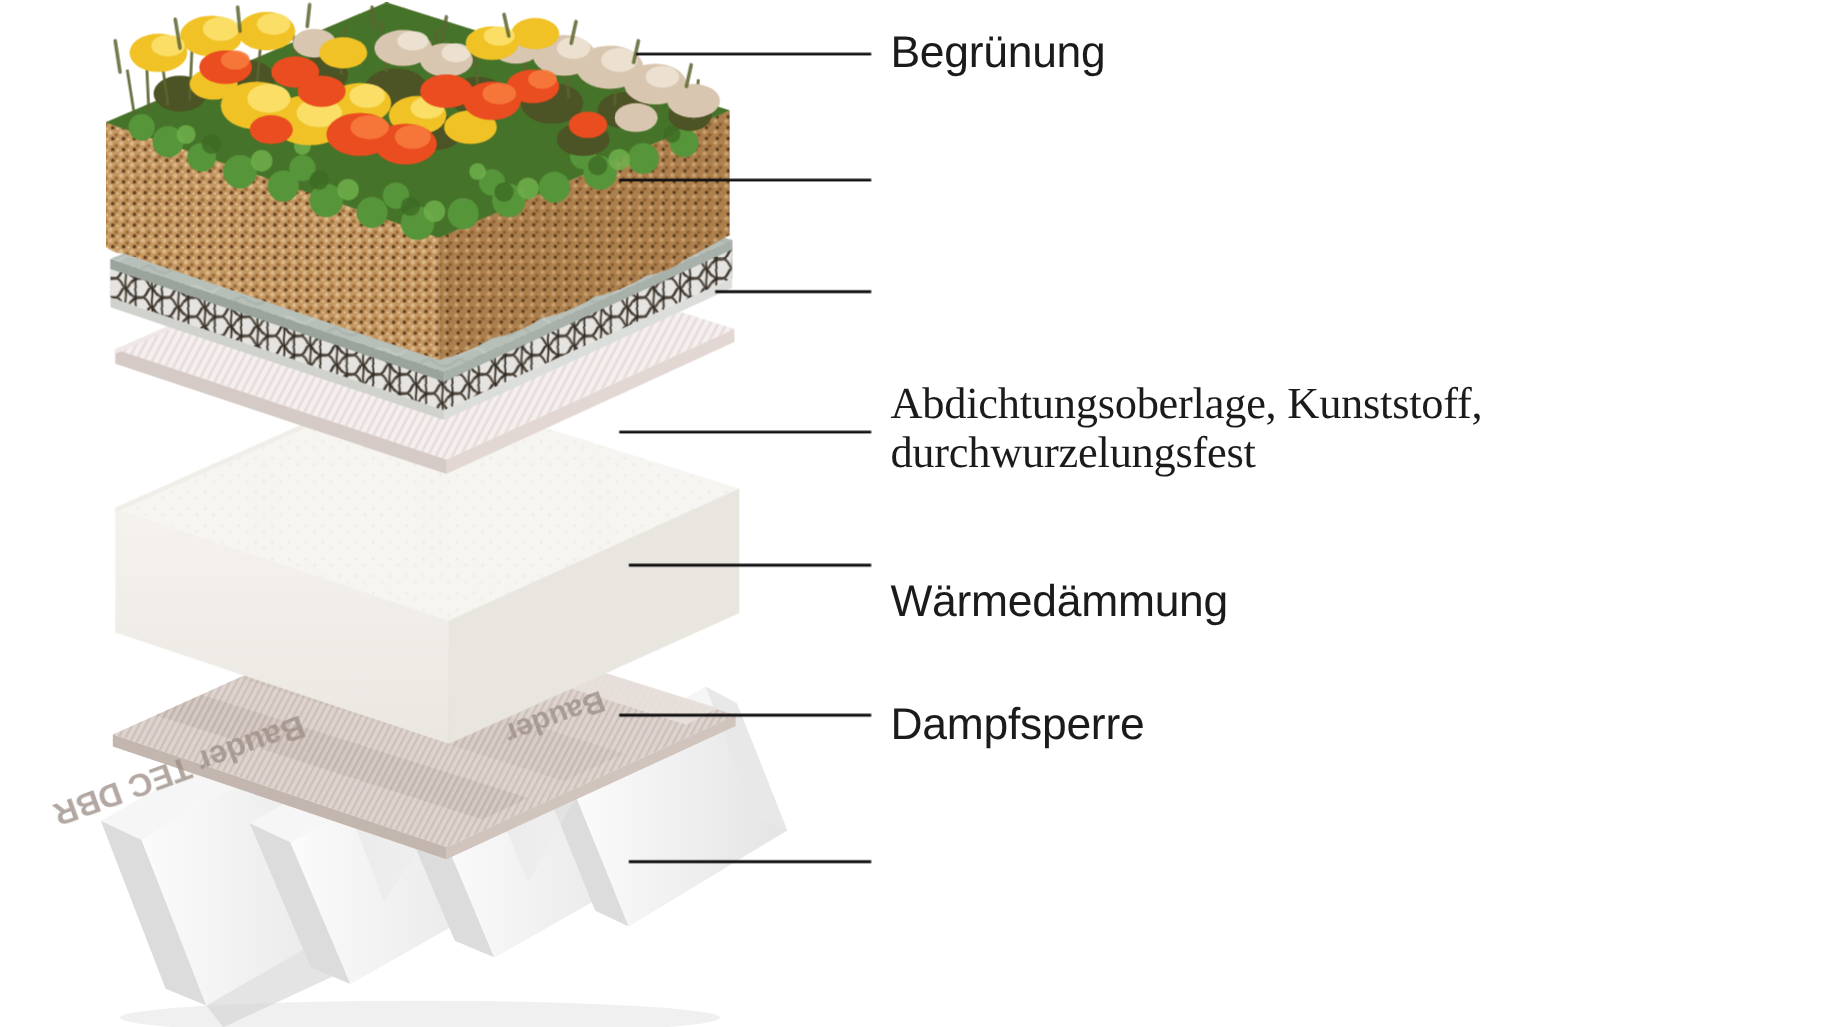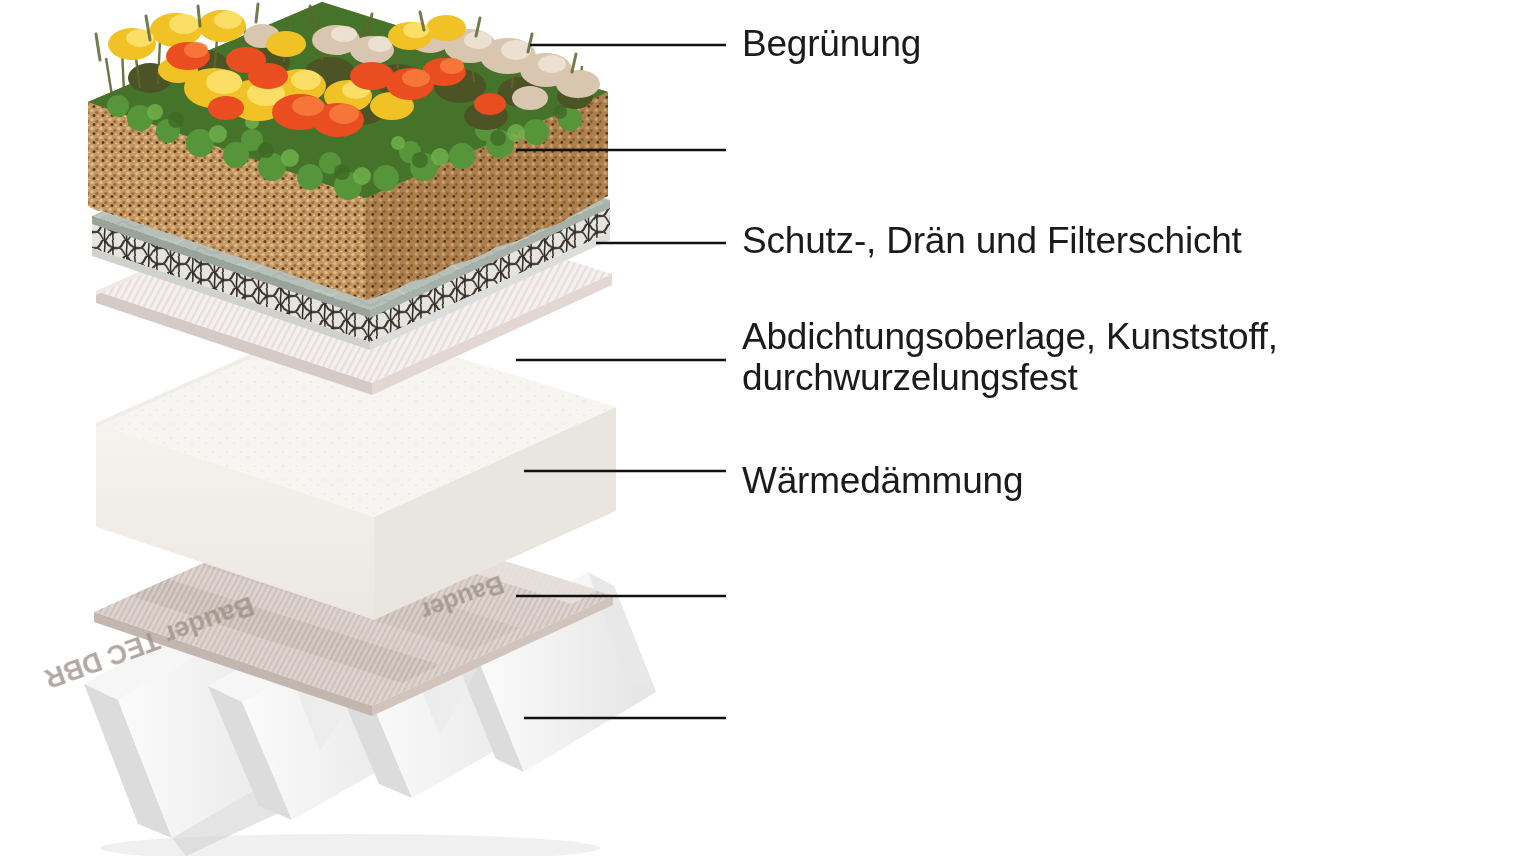--- a/index.html
+++ b/index.html
@@ -45,22 +45,22 @@
     color: #1b1b1b;
     font-size: 37px;
     line-height: 1.12;
     letter-spacing: -0.2px;
     white-space: pre-line;
     font-weight: 400;
   }
   .label-1 { top: 23px; }
   .label-2 { top: 126px; }
   .label-3 { top: 220px; }
-  .label-4 { top: 316px; }
-  .label-5 { top: 460px; text-align: center; }
+  .label-4 { top: 316px; font-family: Liberation Serif, serif; }
+  .label-5 { top: 480px; text-align: center; }
   .label-6 { top: 583px; }
   .label-7 { top: 705px; }
 </style>
 </head>
 <body>
 
 <div id="stage">
 
   <svg class="diagram-svg" viewBox="0 0 1536 856" xmlns="http://www.w3.org/2000/svg">
     <defs>
@@ -392,19 +392,19 @@
       <line x1="596" y1="243" x2="726" y2="243"></line>
       <line x1="516" y1="360" x2="726" y2="360"></line>
       <line x1="524" y1="471" x2="726" y2="471"></line>
       <line x1="516" y1="596" x2="726" y2="596"></line>
       <line x1="524" y1="718" x2="726" y2="718"></line>
     </g>
   </svg>
 
   <div class="labels">
     <div class="label label-1">Begrünung</div>
-    <div class="label label-3">Schutz-, Drän und Filterschicht</div>
     <div class="label label-4">Abdichtungsoberlage, Kunststoff,
 durchwurzelungsfest</div>
     <div class="label label-5">Wärmedämmung</div>
+    <div class="label label-6">Dampfsperre</div>
   </div>
 
 </div>
 
 </body></html>

